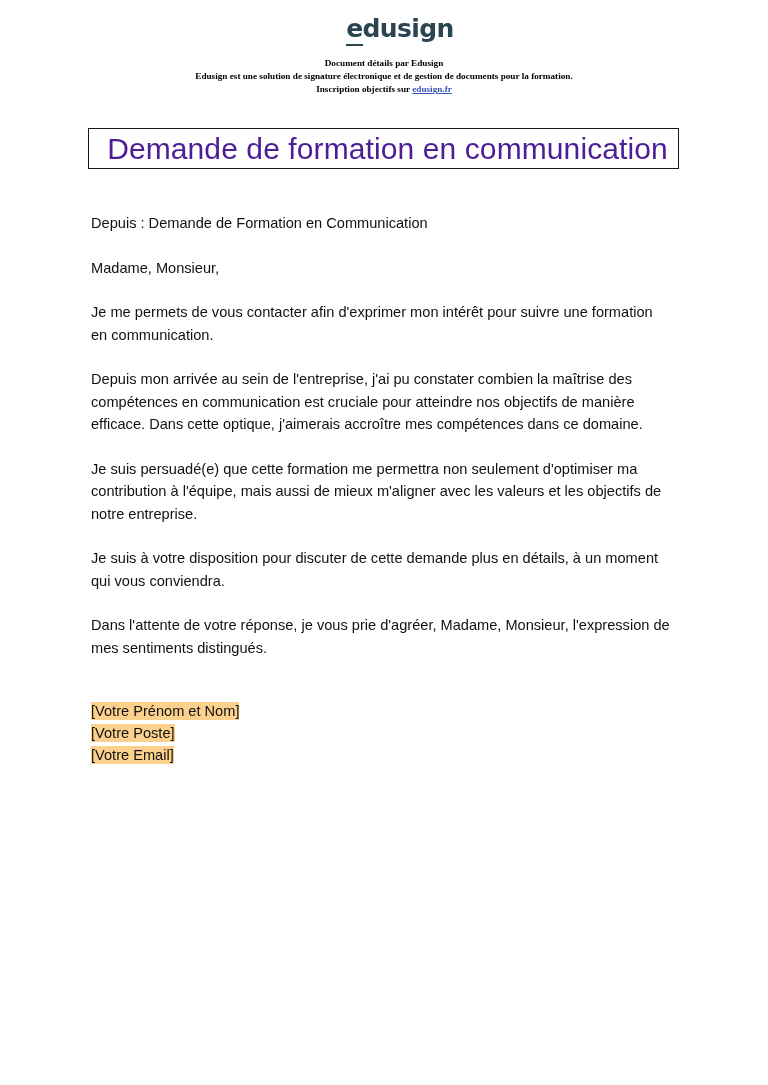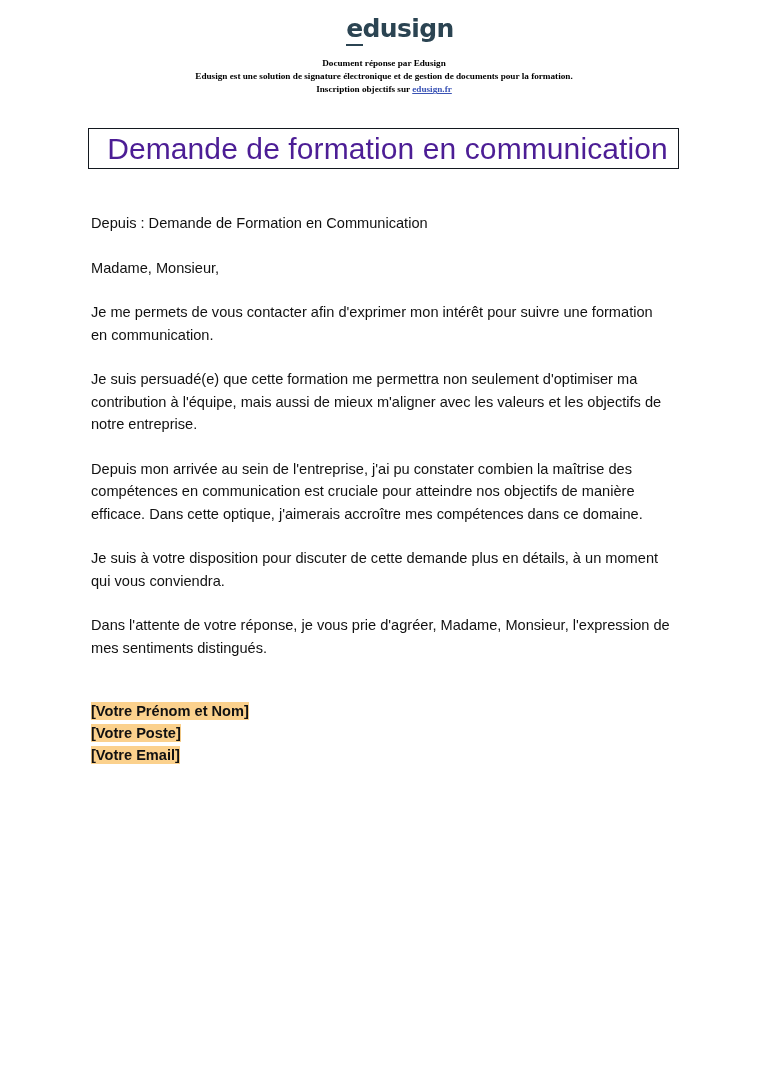--- a/index.html
+++ b/index.html
@@ -119,49 +119,48 @@
     line-height: 22.2px;
     color: #111111;
   }
   .sig-line {
     display: block;
   }
   .sig-line span.hl {
     background: #fbd18d;
     padding: 1px 0 1px 0;
     box-decoration-break: clone;
-    font-weight: bold;
     -webkit-box-decoration-break: clone;
   }
 </style>
 </head>
 <body>
 
 <div class="page">
 
   <div class="logo-wrap">
     <span class="logo"><span class="logo-e">e</span><span>dusign</span></span>
   </div>
 
   <div class="header-blurb">
-    <span class="line">Document réponse par Edusign</span>
+    <span class="line">Document détails par Edusign</span>
     <span class="line">Edusign est une solution de signature électronique et de gestion de documents pour la formation.</span>
     <span class="line"><span>Inscription objectifs sur </span><a class="link" href="#">edusign.fr</a></span>
   </div>
 
   <div class="title-box">
     <div class="title-text">Demande de formation en communication</div>
   </div>
 
   <div class="body-text">
     <p>Depuis : Demande de Formation en Communication</p>
     <p>Madame, Monsieur,</p>
     <p>Je me permets de vous contacter afin d'exprimer mon intérêt pour suivre une formation en communication.</p>
+    <p>Depuis mon arrivée au sein de l'entreprise, j'ai pu constater combien la maîtrise des compétences en communication est cruciale pour atteindre nos objectifs de manière efficace. Dans cette optique, j'aimerais accroître mes compétences dans ce domaine.</p>
     <p>Je suis persuadé(e) que cette formation me permettra non seulement d'optimiser ma contribution à l'équipe, mais aussi de mieux m'aligner avec les valeurs et les objectifs de notre entreprise.</p>
-    <p>Depuis mon arrivée au sein de l'entreprise, j'ai pu constater combien la maîtrise des compétences en communication est cruciale pour atteindre nos objectifs de manière efficace. Dans cette optique, j'aimerais accroître mes compétences dans ce domaine.</p>
     <p>Je suis à votre disposition pour discuter de cette demande plus en détails, à un moment qui vous conviendra.</p>
     <p>Dans l'attente de votre réponse, je vous prie d'agréer, Madame, Monsieur, l'expression de mes sentiments distingués.</p>
   </div>
 
   <div class="sig-block">
     <span class="sig-line"><span class="hl">[Votre Prénom et Nom]</span></span>
     <span class="sig-line"><span class="hl">[Votre Poste]</span></span>
     <span class="sig-line"><span class="hl">[Votre Email]</span></span>
   </div>
 

